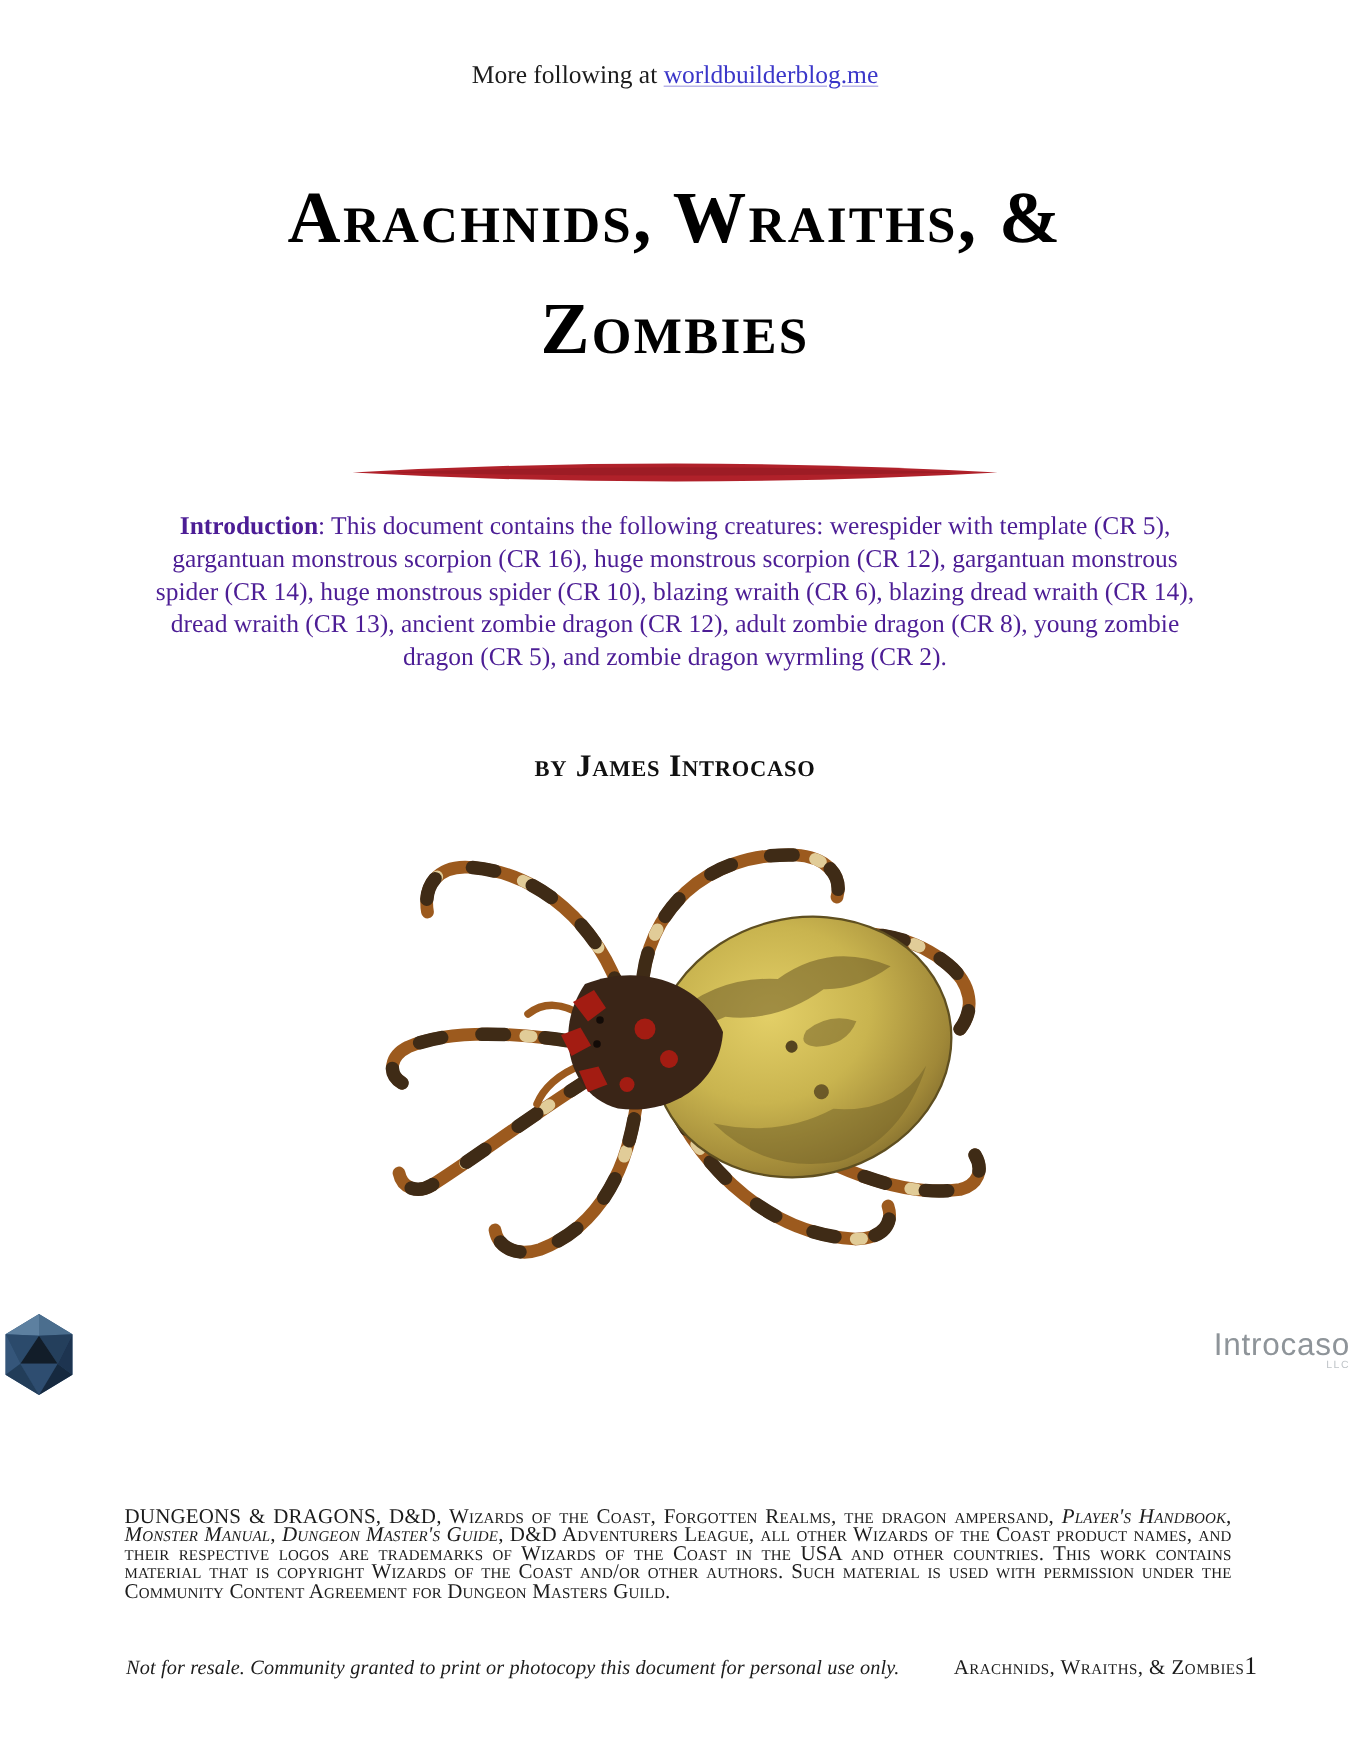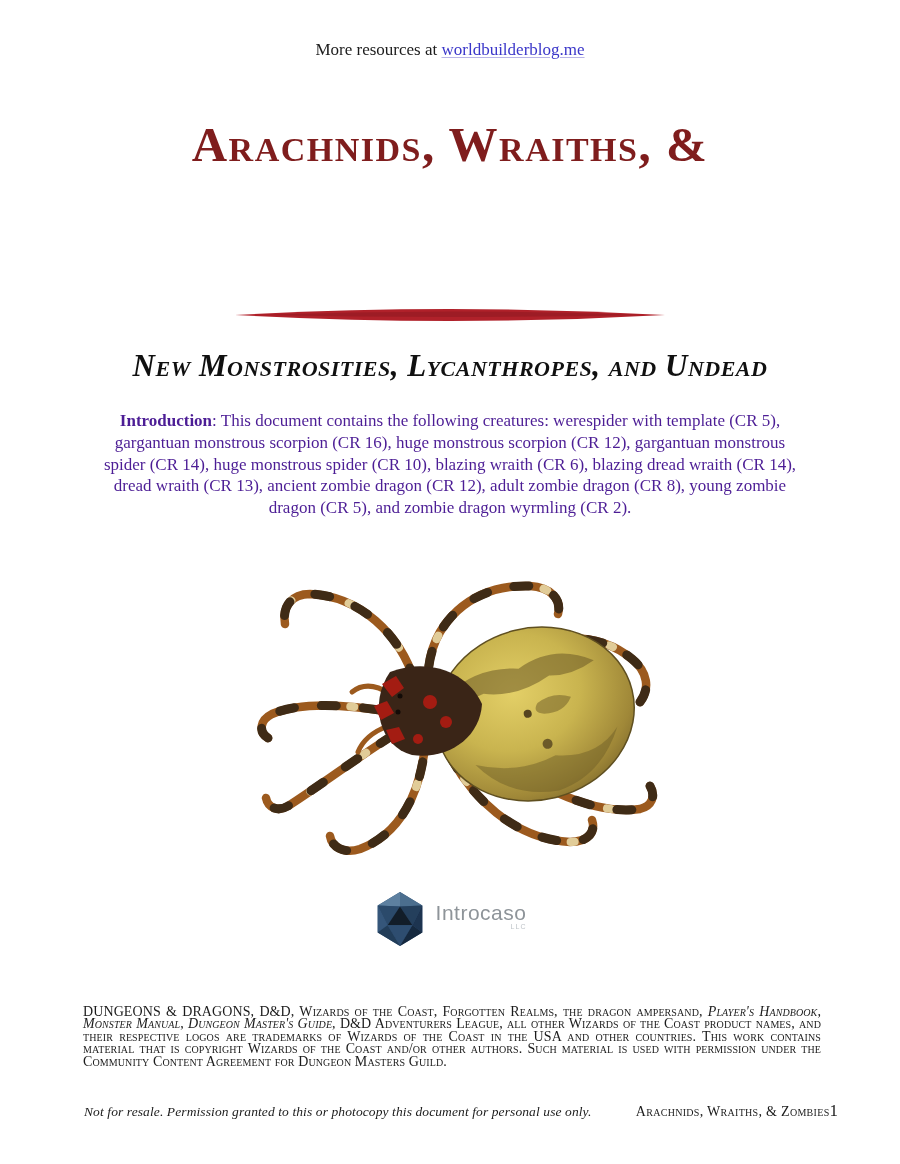--- a/index.html
+++ b/index.html
@@ -31,21 +31,21 @@
     padding-top:40px;height:66px;text-align:center;font-size:17px;color:#1c1c1c;
   }
   .header-line a{
     color:var(--link-blue);text-decoration:underline;
     text-decoration-color:#b9b5e8;text-underline-offset:2px;cursor:pointer;
   }
 
   .doc-title{
     height:178px;margin-top:42px;text-align:center;
     font-variant:small-caps;font-weight:700;font-size:49px;line-height:74px;
-    letter-spacing:1.5px;color:#7f1d1d;
+    letter-spacing:1.5px;color:#000000;
   }
 
   .divider-wrap{height:14px;margin-top:22px;text-align:center;}
   .divider-wrap svg{display:block;margin:0 auto;}
 
   .subtitle{
     height:44px;margin-top:26px;text-align:center;
     font-variant:small-caps;font-style:italic;font-weight:600;
     font-size:31px;letter-spacing:.5px;color:#101010;
   }
@@ -58,21 +58,21 @@
 
   .byline{
     height:30px;margin-top:24px;text-align:center;
     font-variant:small-caps;font-weight:600;font-size:21px;letter-spacing:.5px;color:#101010;
   }
 
   .spider-wrap{height:312px;margin-top:10px;text-align:center;}
   .spider-wrap svg{display:block;margin:0 auto;}
 
   .logo-row{
-    height:58px;margin-top:24px;display:flex;align-items:center;justify-content:center;gap:10px;
+    height:58px;margin-top:24px;display:flex;align-items:center;justify-content:space-between;gap:10px;
   }
   .logo-name{
     font-family:"Liberation Sans","DejaVu Sans",sans-serif;
     font-size:21px;color:var(--logo-gray);letter-spacing:.5px;position:relative;top:-4px;
   }
   .logo-suffix{
     font-family:"Liberation Sans","DejaVu Sans",sans-serif;
     font-size:7px;color:var(--logo-gray-light);display:block;text-align:right;margin-top:-2px;
     letter-spacing:1px;
   }
@@ -93,38 +93,39 @@
   .footer-right{display:flex;align-items:baseline;}
   .footer-doc{font-variant:small-caps;font-size:14px;letter-spacing:.3px;}
   .footer-page{font-size:17px;}
 </style>
 </head>
 <body>
 
 <div class="page">
 
   <div class="header-line">
-    <span>More resources at </span><a href="#">worldbuilderblog.me</a>
+    <span>More following at </span><a href="#">worldbuilderblog.me</a>
   </div>
 
   <h1 class="doc-title">
     <span>Arachnids, Wraiths, &amp;</span><br>
+    <span>Zombies</span>
   </h1>
 
   <div class="divider-wrap">
     <svg width="430" height="14" viewBox="0 0 430 14">
       <path d="M0,7 Q215,-5 430,7 Q215,19 0,7 Z" style="fill:var(--accent-red,#b0212a)"></path>
       <path d="M20,7 Q215,0 410,7 Q215,11 20,7 Z" style="fill:var(--accent-red-dark,#8e1a21);opacity:.55"></path>
     </svg>
   </div>
 
-  <div class="subtitle">New Monstrosities, Lycanthropes, and Undead</div>
 
   <p class="intro"><b>Introduction</b><span>: This document contains the following creatures: werespider with template (CR 5), gargantuan monstrous scorpion (CR 16), huge monstrous scorpion (CR 12), gargantuan monstrous spider (CR 14), huge monstrous spider (CR 10), blazing wraith (CR 6), blazing dread wraith (CR 14), dread wraith (CR 13), ancient zombie dragon (CR 12), adult zombie dragon (CR 8), young zombie dragon (CR 5), and zombie dragon wyrmling (CR 2).</span></p>
 
+  <div class="byline">by James Introcaso</div>
 
   <div class="spider-wrap">
     <svg width="420" height="310" viewBox="0 0 420 310">
       <defs>
         <radialGradient id="goldGrad" cx="42%" cy="35%" r="75%">
           <stop offset="0%" stop-color="#e3cf67"></stop>
           <stop offset="45%" stop-color="#c9b44f"></stop>
           <stop offset="80%" stop-color="#a08838"></stop>
           <stop offset="100%" stop-color="#77632a"></stop>
         </radialGradient>
@@ -210,20 +211,20 @@
       <span>Introcaso</span>
       <span class="logo-suffix">LLC</span>
     </span>
   </div>
 
   <div class="legal">
     <p><span>DUNGEONS &amp; DRAGONS, D&amp;D, Wizards of the Coast, Forgotten Realms, the dragon ampersand, </span><i>Player's Handbook</i><span>, </span><i>Monster Manual</i><span>, </span><i>Dungeon Master's Guide</i><span>, D&amp;D Adventurers League, all other Wizards of the Coast product names, and their respective logos are trademarks of Wizards of the Coast in the USA and other countries. This work contains material that is copyright Wizards of the Coast and/or other authors. Such material is used with permission under the Community Content Agreement for Dungeon Masters Guild.</span></p>
   </div>
 
   <div class="footer">
-    <span class="footer-left">Not for resale. Permission granted to this or photocopy this document for personal use only.</span>
+    <span class="footer-left">Not for resale. Community granted to print or photocopy this document for personal use only.</span>
     <span class="footer-right">
       <span class="footer-doc">Arachnids, Wraiths, &amp; Zombies</span>
       <span class="footer-page">1</span>
     </span>
   </div>
 
 </div>
 
 </body></html>

